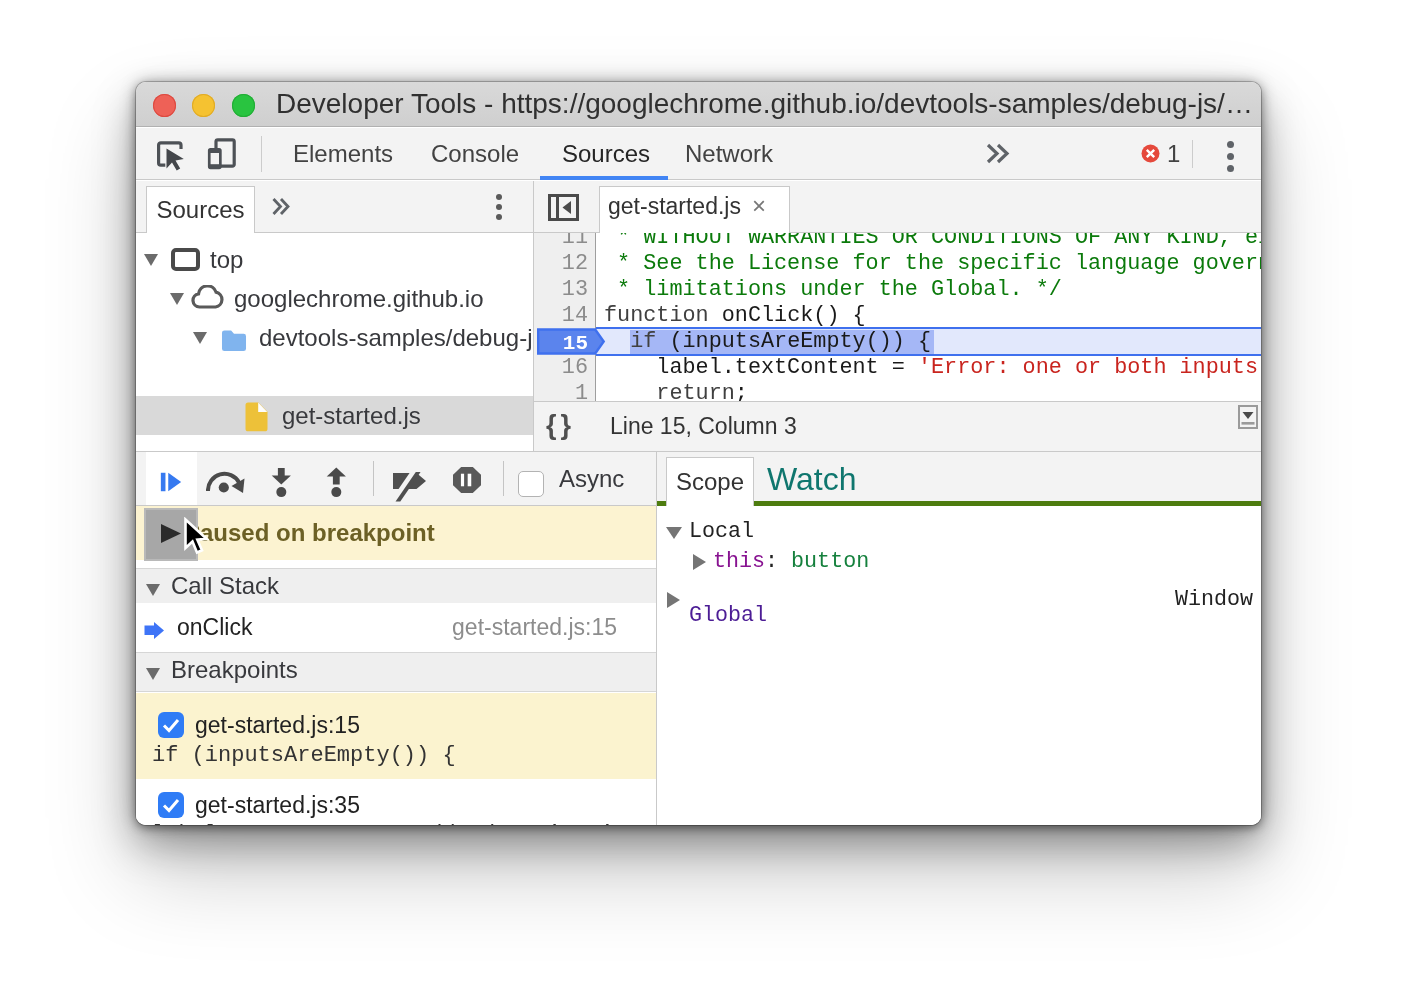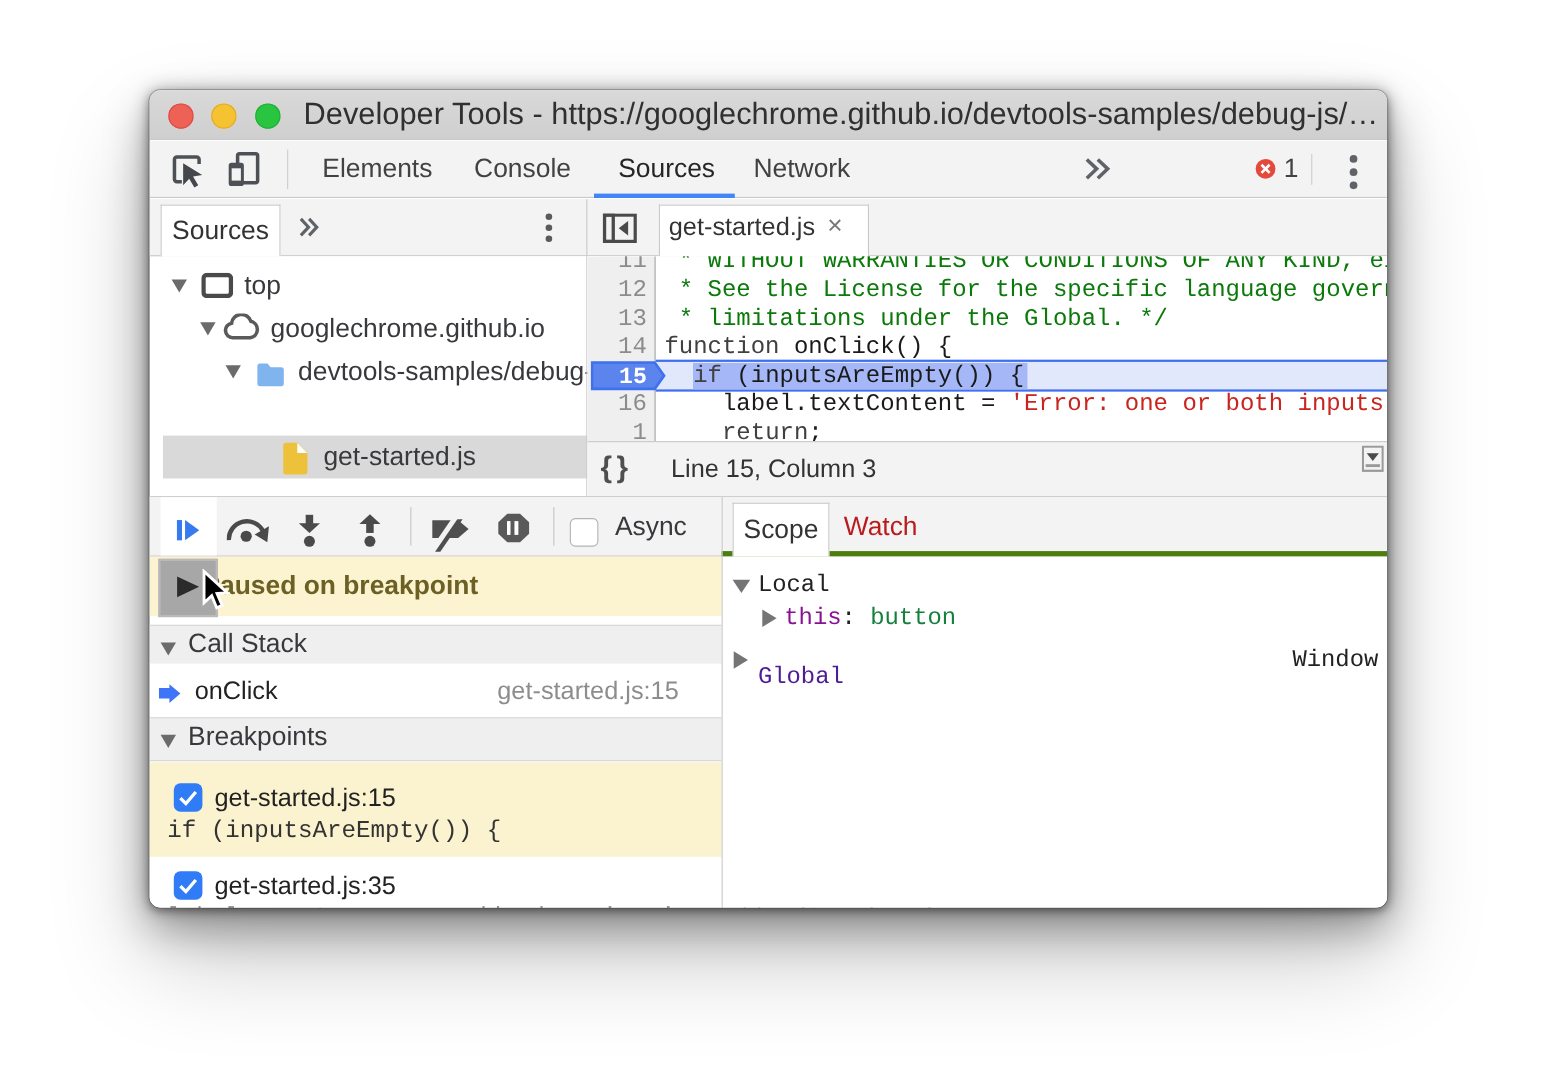--- a/index.html
+++ b/index.html
@@ -15,21 +15,21 @@
 .tl{position:absolute;top:11.5px;width:23px;height:23px;border-radius:50%;}
 #title{position:absolute;left:140px;top:0;width:982px;height:44px;line-height:44px;
   font-size:28px;font-weight:500;color:#303030;white-space:nowrap;overflow:hidden;}
 
 #maintb{position:absolute;left:0;top:46px;width:1125px;height:52px;background:#f3f3f3;border-bottom:1px solid #c9c9c9;}
 .mtab{position:absolute;top:0;height:51px;line-height:51px;font-size:24px;color:#424242;}
 .sep{position:absolute;width:1px;background:#ccc;}
 
 #hdrrow{position:absolute;left:0;top:99px;width:1125px;height:52px;background:#f3f3f3;border-bottom:1px solid #c9c9c9;}
 
-#tree{position:absolute;left:12px;top:151px;width:397px;height:218px;background:#fff;overflow:hidden;}
+#tree{position:absolute;left:0;top:151px;width:397px;height:218px;background:#fff;overflow:hidden;}
 .trow{position:absolute;left:0;width:397px;height:39px;line-height:39px;font-size:24px;color:#38393d;white-space:nowrap;}
 .tri-d{width:0;height:0;border-left:7.5px solid transparent;border-right:7.5px solid transparent;border-top:12px solid #6b6b6b;position:absolute;}
 .tri-r{width:0;height:0;border-top:8px solid transparent;border-bottom:8px solid transparent;border-left:12px solid #6e6e6e;position:absolute;}
 
 #editor{position:absolute;left:398px;top:151px;width:727px;height:218px;background:#fff;overflow:hidden;}
 .cl{position:absolute;height:26px;line-height:26px;font-family:"Liberation Mono",monospace;font-size:21.8px;white-space:pre;color:#1a1a1a;}
 .gut{position:absolute;width:54px;text-align:right;color:#8c8c8c;}
 .grn{color:#0b7a0b;}.mag{color:#404040;}.red{color:#c9241e;}
 
 #statusbar{position:absolute;left:398px;top:319px;width:727px;height:50px;background:#f3f3f3;border-top:1px solid #c9c9c9;}
@@ -218,21 +218,21 @@
         <path d="M9.5 1 h12 l8.5 8 v11 l-8.5 8 h-12 L1 20 v-11 z" fill="#595959"></path>
         <rect x="9.2" y="8" width="3.3" height="13" fill="#fff"></rect>
         <rect x="16.2" y="8" width="3.7" height="13" fill="#fff"></rect>
       </svg>
       <div class="sep" style="left:367px;top:9px;height:35px;background:#c4c4c4;"></div>
       <div class="abs" style="left:382px;top:19px;width:26px;height:26px;background:#fff;border:1px solid #b3b3b3;border-radius:5px;"></div>
       <div class="abs" style="left:423px;top:0;height:53px;line-height:53px;font-size:24px;color:#38393d;">Async</div>
     </div>
     <div id="scopehdr">
       <div class="abs" style="left:10px;top:5px;width:88px;height:49px;background:#fff;border:1px solid #c9c9c9;border-bottom:none;text-align:center;line-height:47px;font-size:24px;color:#333;">Scope</div>
-      <div class="abs" style="left:111px;top:0;height:54px;line-height:54px;font-size:24px;color:#b91c1c;">Watch</div>
+      <div class="abs" style="left:111px;top:0;height:54px;line-height:54px;font-size:32px;color:#0f766e;">Watch</div>
     </div>
     <div id="pausedbar">
         <span>Paused on breakpoint</span>
       </div>
 
     <div class="abs" style="left:8px;top:56px;width:54px;height:53px;background:#a7a7a7;border:2px solid #b9b9b9;"></div>
     <svg class="abs" style="left:24px;top:71px;" width="22" height="21" viewBox="0 0 22 21">
       <path d="M1 1 L21 10.5 L1 20 z" fill="#2b2b2b"></path>
     </svg>
     <svg class="abs" style="left:46px;top:65px;" width="27" height="40" viewBox="0 0 27 40">

